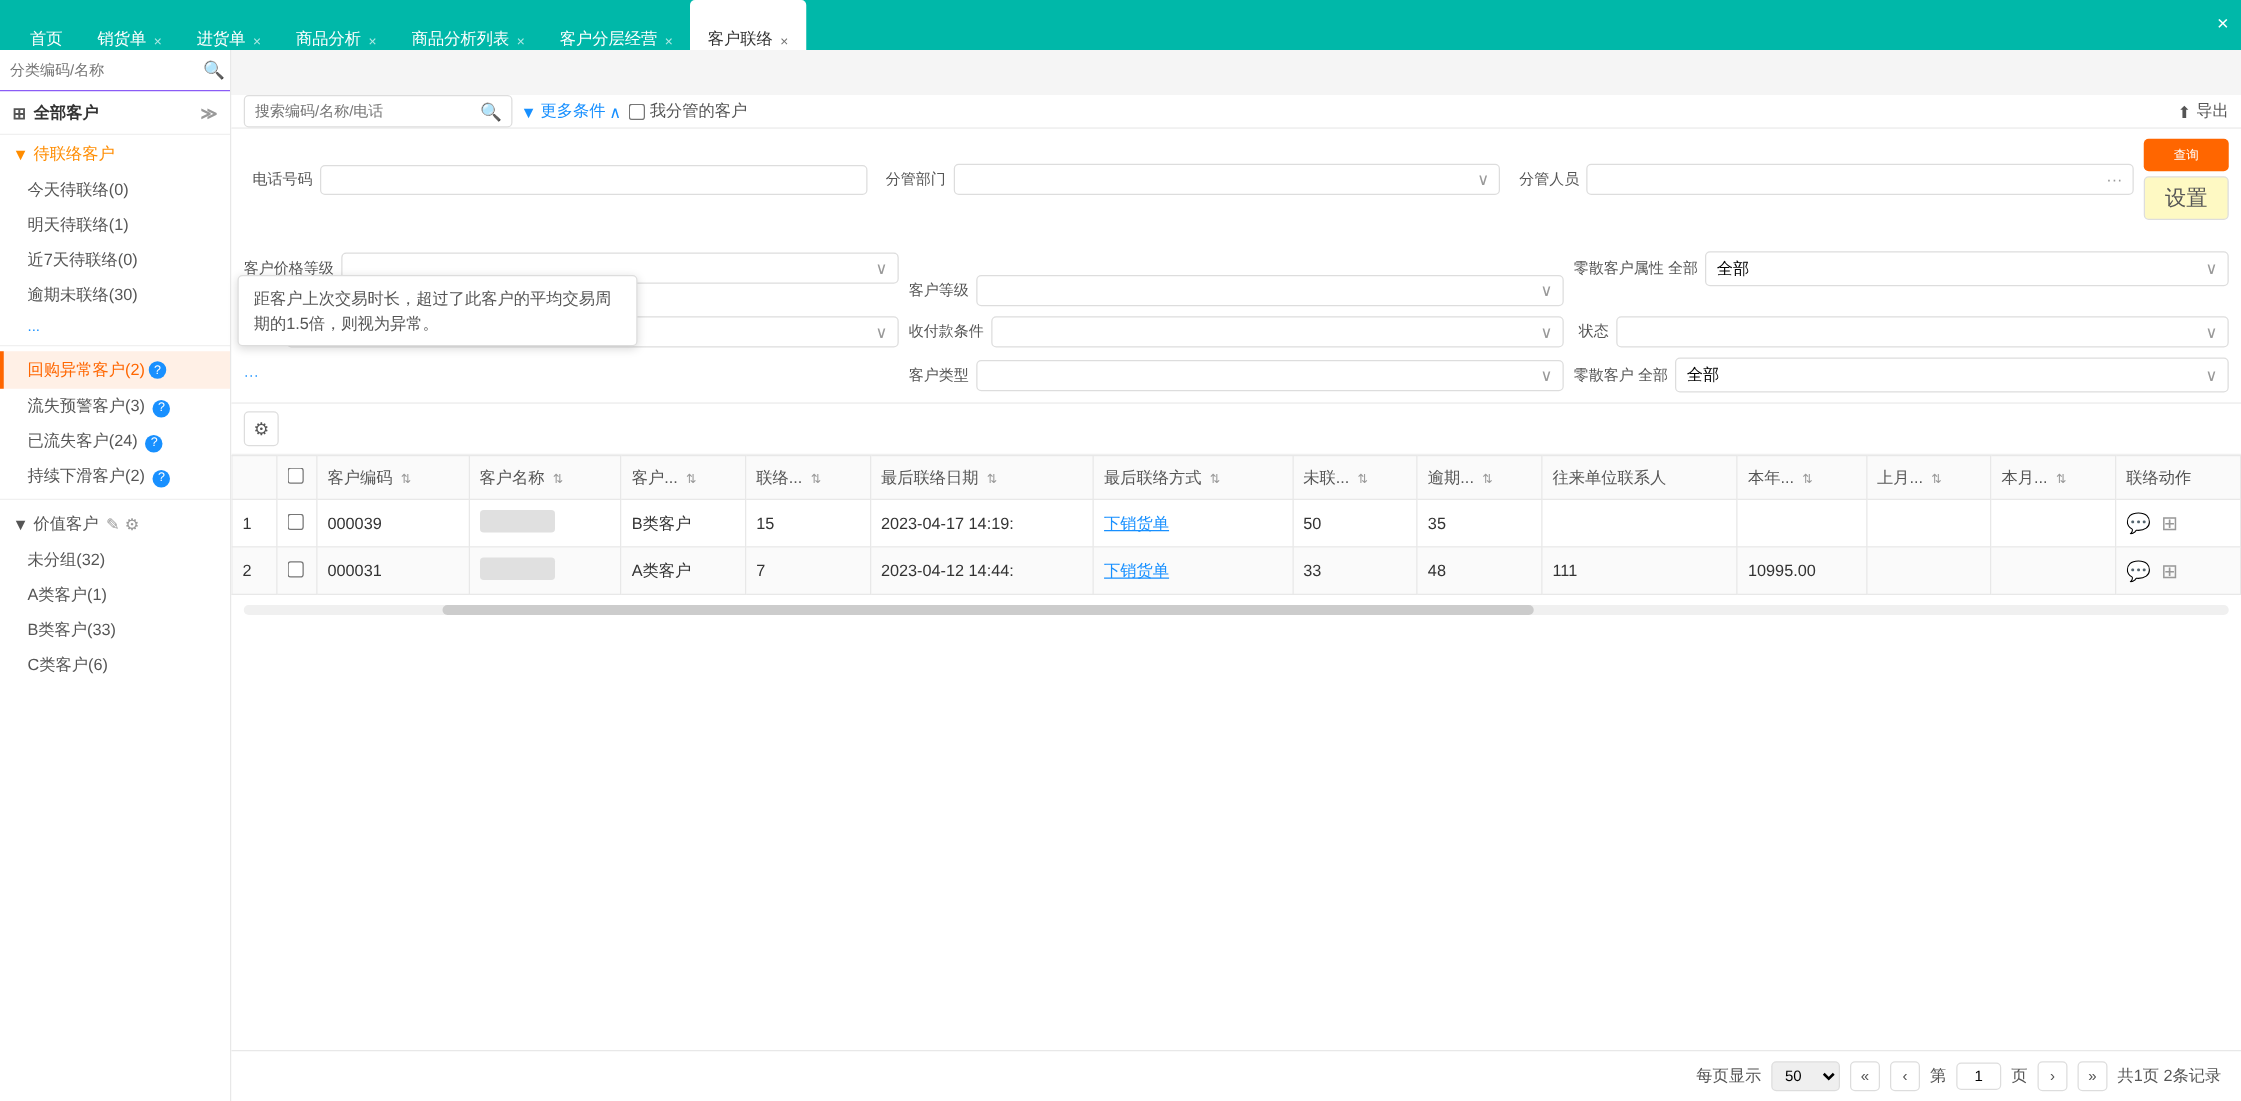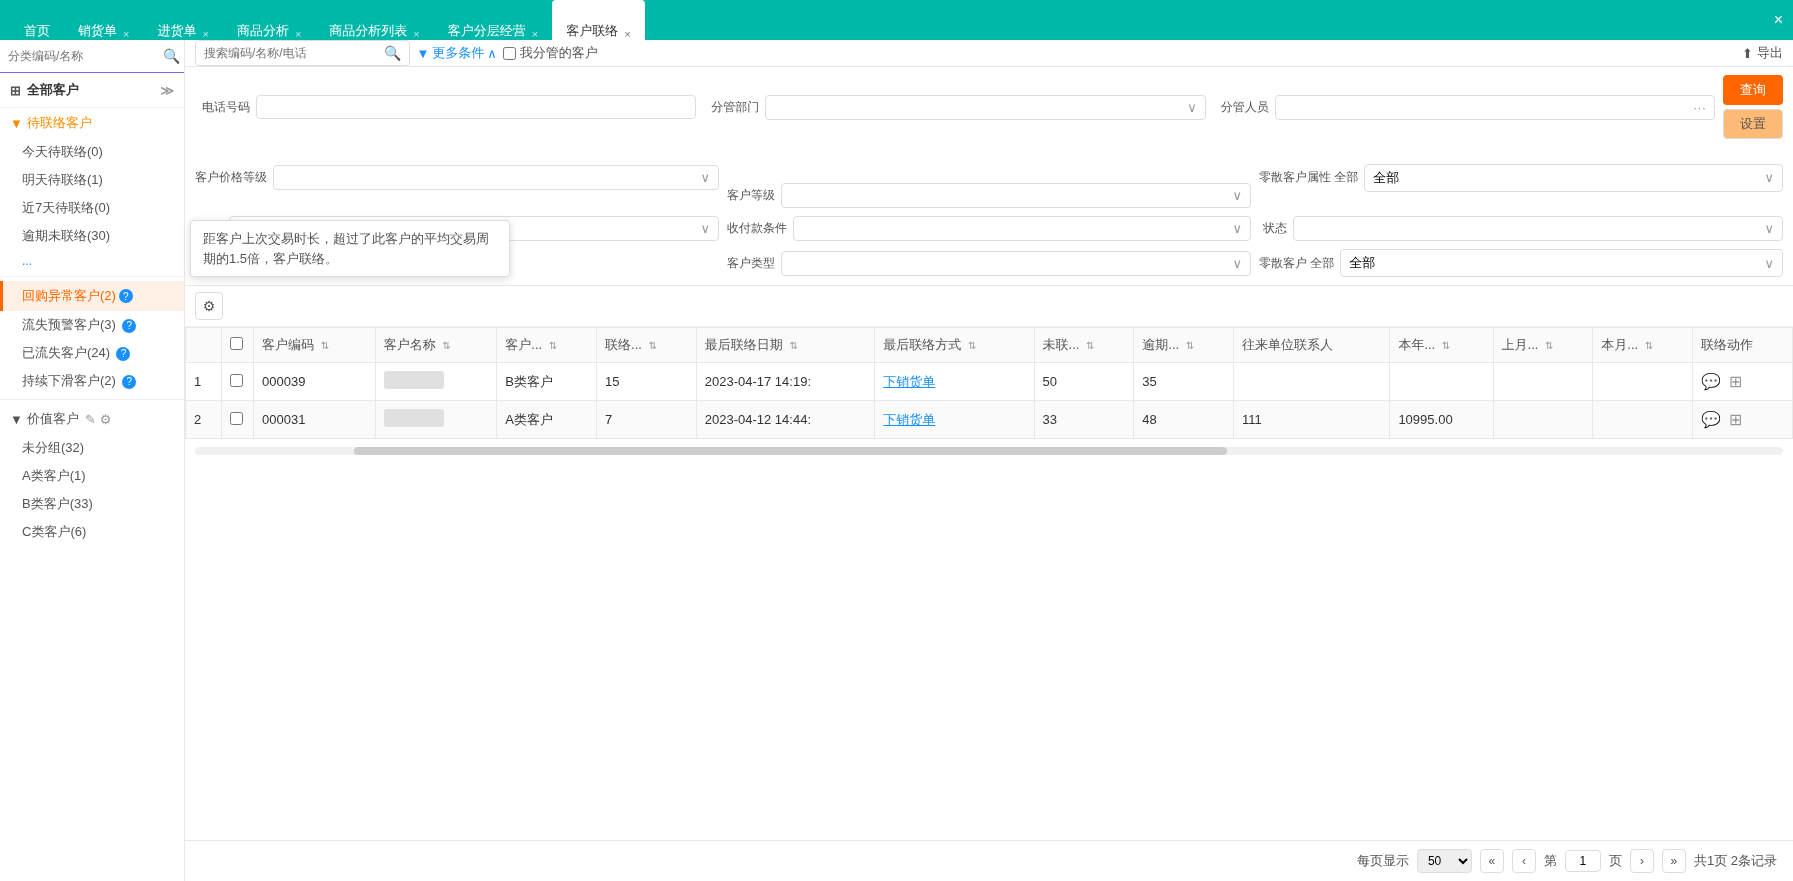--- a/index.html
+++ b/index.html
@@ -132,20 +132,21 @@
 
     
     .filter-bar {
       background: white;
       border-bottom: 1px solid #e8e8e8;
       padding: 0 10px;
       display: flex;
       align-items: center;
       flex-wrap: wrap;
       gap: 6px;
+      margin-top: 36px;
     }
     .search-input-wrap {
       display: flex;
       align-items: center;
       border: 1px solid #ddd;
       border-radius: 4px;
       padding: 4px 8px;
       background: white;
       min-width: 200px;
     }
@@ -182,31 +183,31 @@
       cursor: pointer;
       font-size: 12px;
     }
     .btn-query {
       background: #ff6600;
       color: white;
       border: none;
       border-radius: 4px;
       padding: 6px 16px;
       cursor: pointer;
-      font-size: 13px;
+      font-size: 10px;
       font-family: Liberation Serif, serif;
     }
     .btn-settings {
-      background: #fdba74;
+      background: #fef9c3;
       color: #555;
       border: 1px solid #ddd;
       border-radius: 4px;
       padding: 5px 16px;
       cursor: pointer;
-      font-size: 13px;
+      font-size: 17px;
     }
 
     
     .table-area {
       flex: 1;
       overflow: auto;
       background: white;
     }
     .table-toolbar {
       display: flex;
@@ -416,21 +417,21 @@
       <span>B类客户(33)</span>
     </div>
     <div class="sidebar-item">
       <span>C类客户(6)</span>
     </div>
   </div>
 
   <div class="content-area">
 
     <div class="tooltip-box">
-      <span>距客户上次交易时长，超过了此客户的平均交易周期的1.5倍，客户联络。</span>
+      <span>距客户上次交易时长，超过了此客户的平均交易周期的1.5倍，则视为异常。</span>
     </div>
 
     <div class="filter-bar">
       <div class="search-input-wrap">
         <input type="text" style="width: 180px;" placeholder="搜索编码/名称/电话">
         <span class="search-icon-btn">🔍</span>
       </div>
       <div class="more-conditions-btn">
         <span style="color:#1890ff;">▼</span>
         <span style="color:#1890ff;">更多条件</span>

